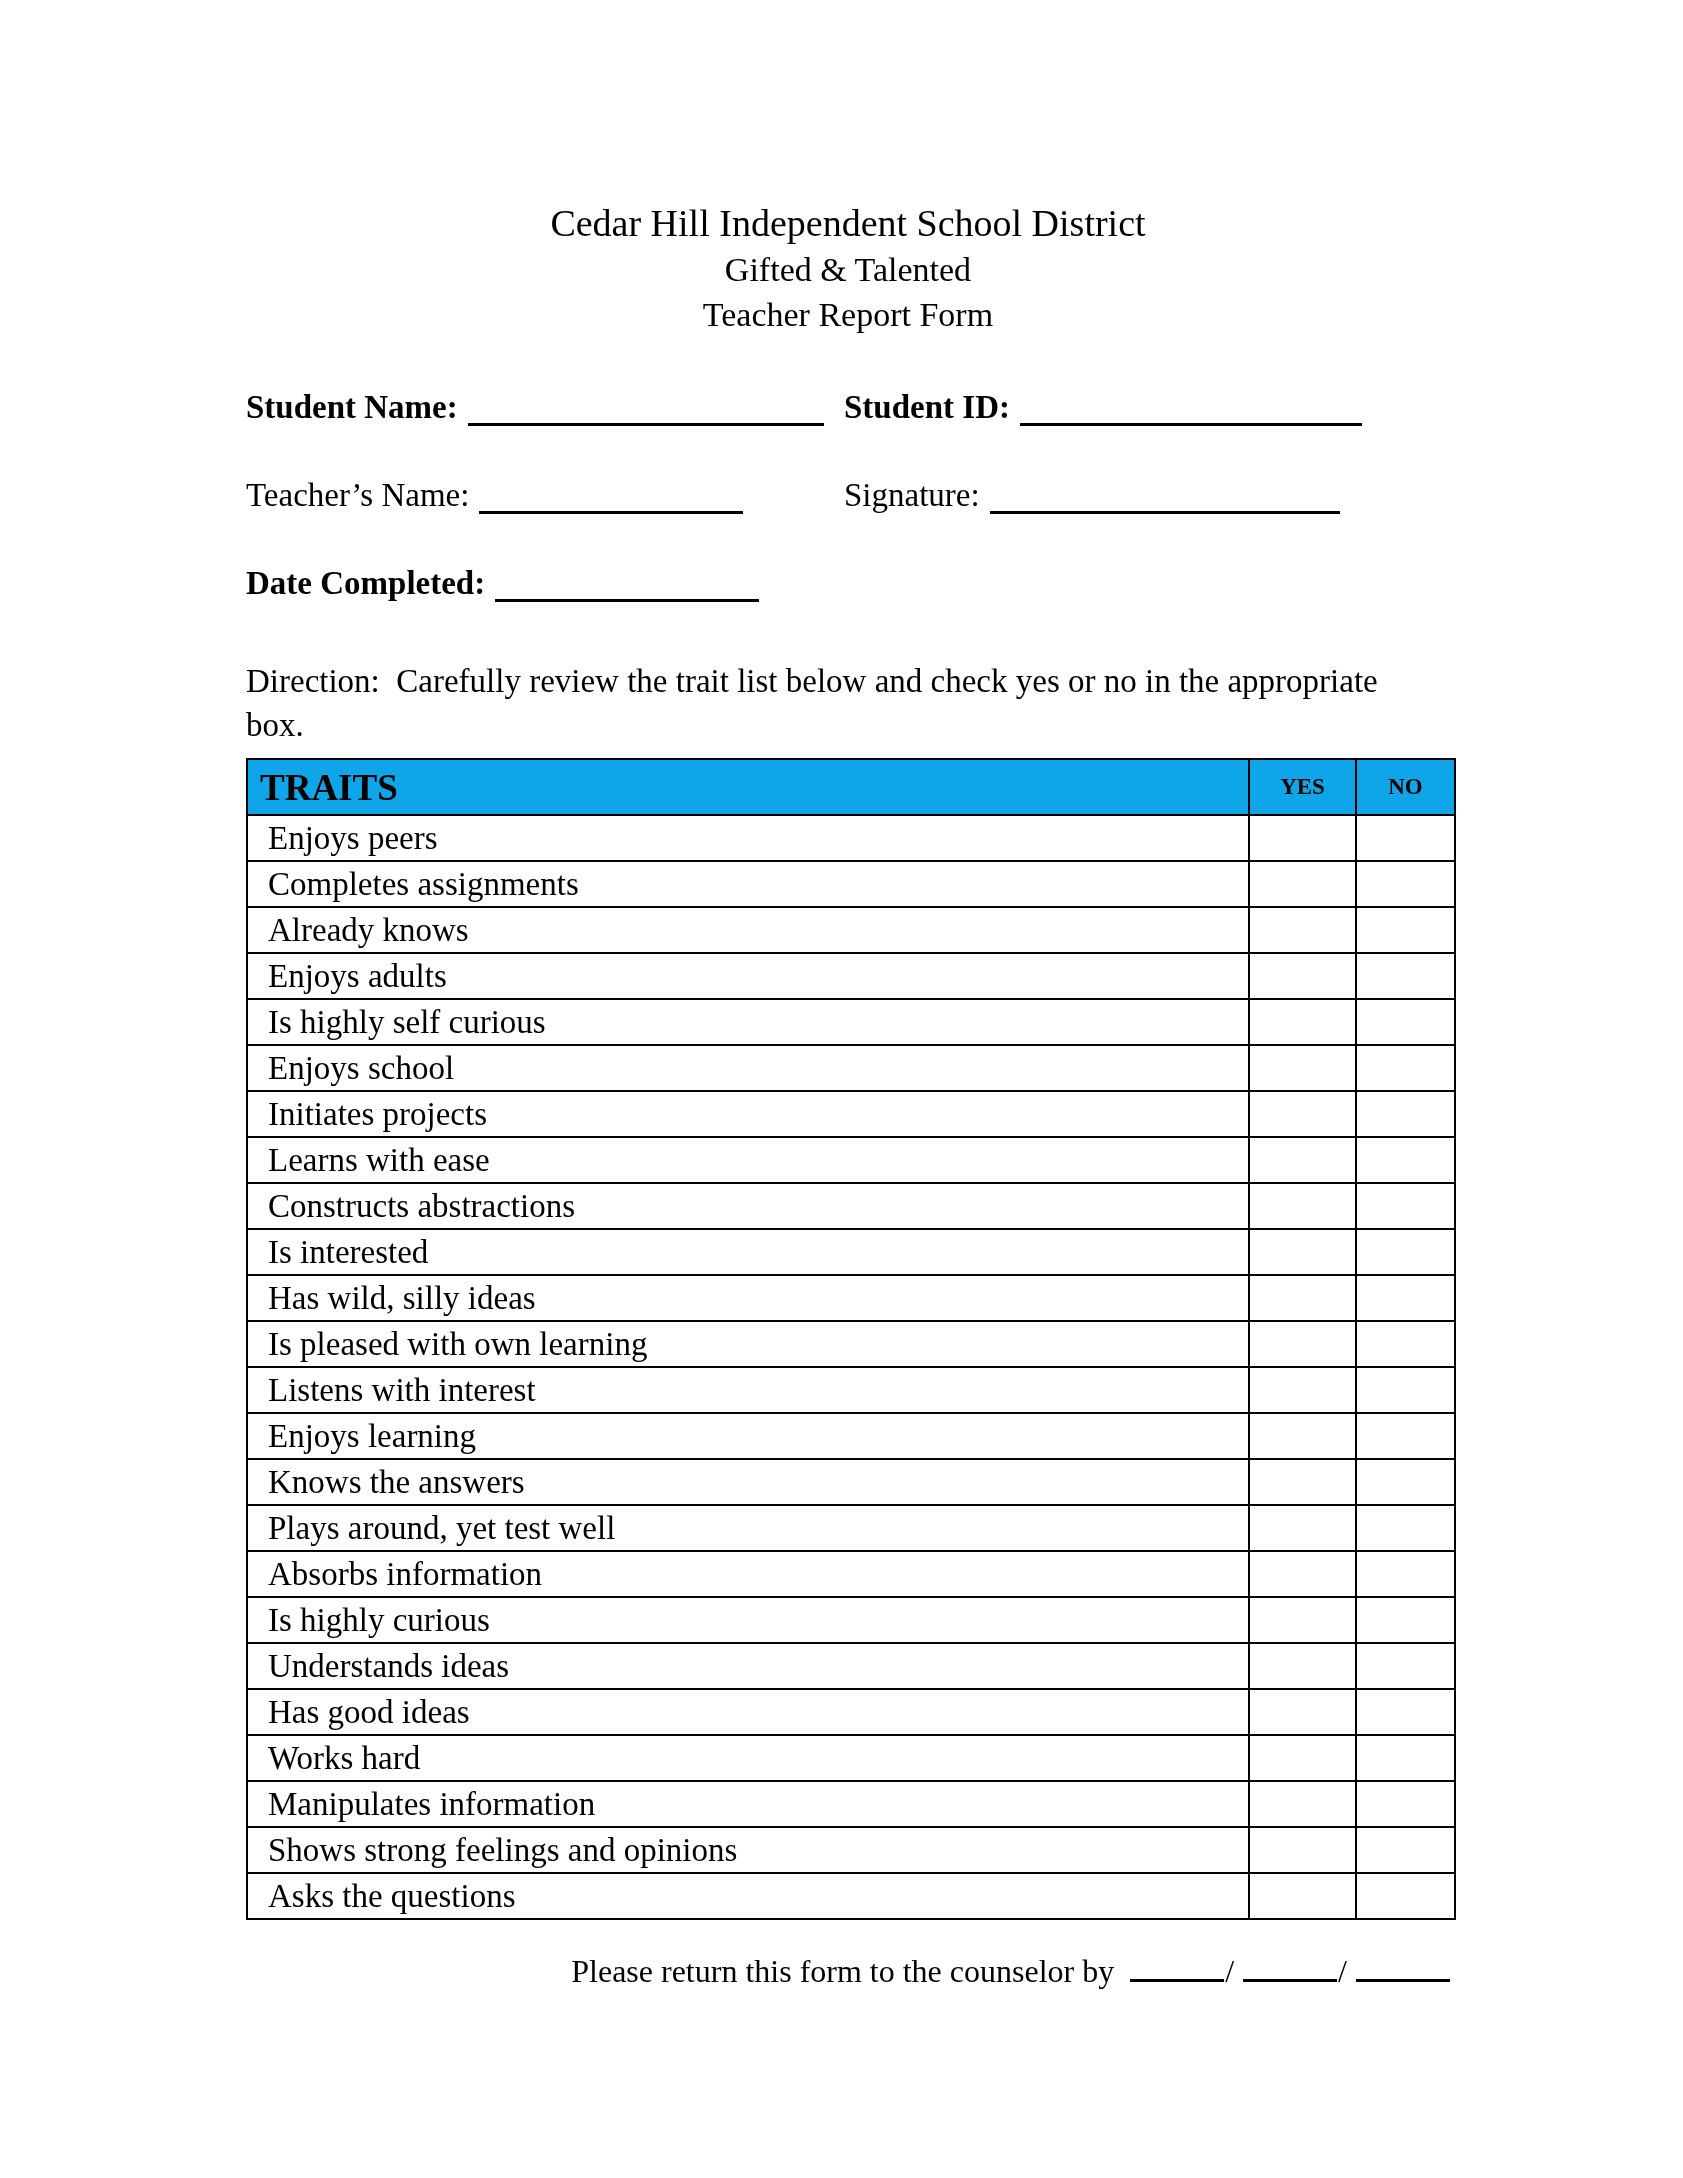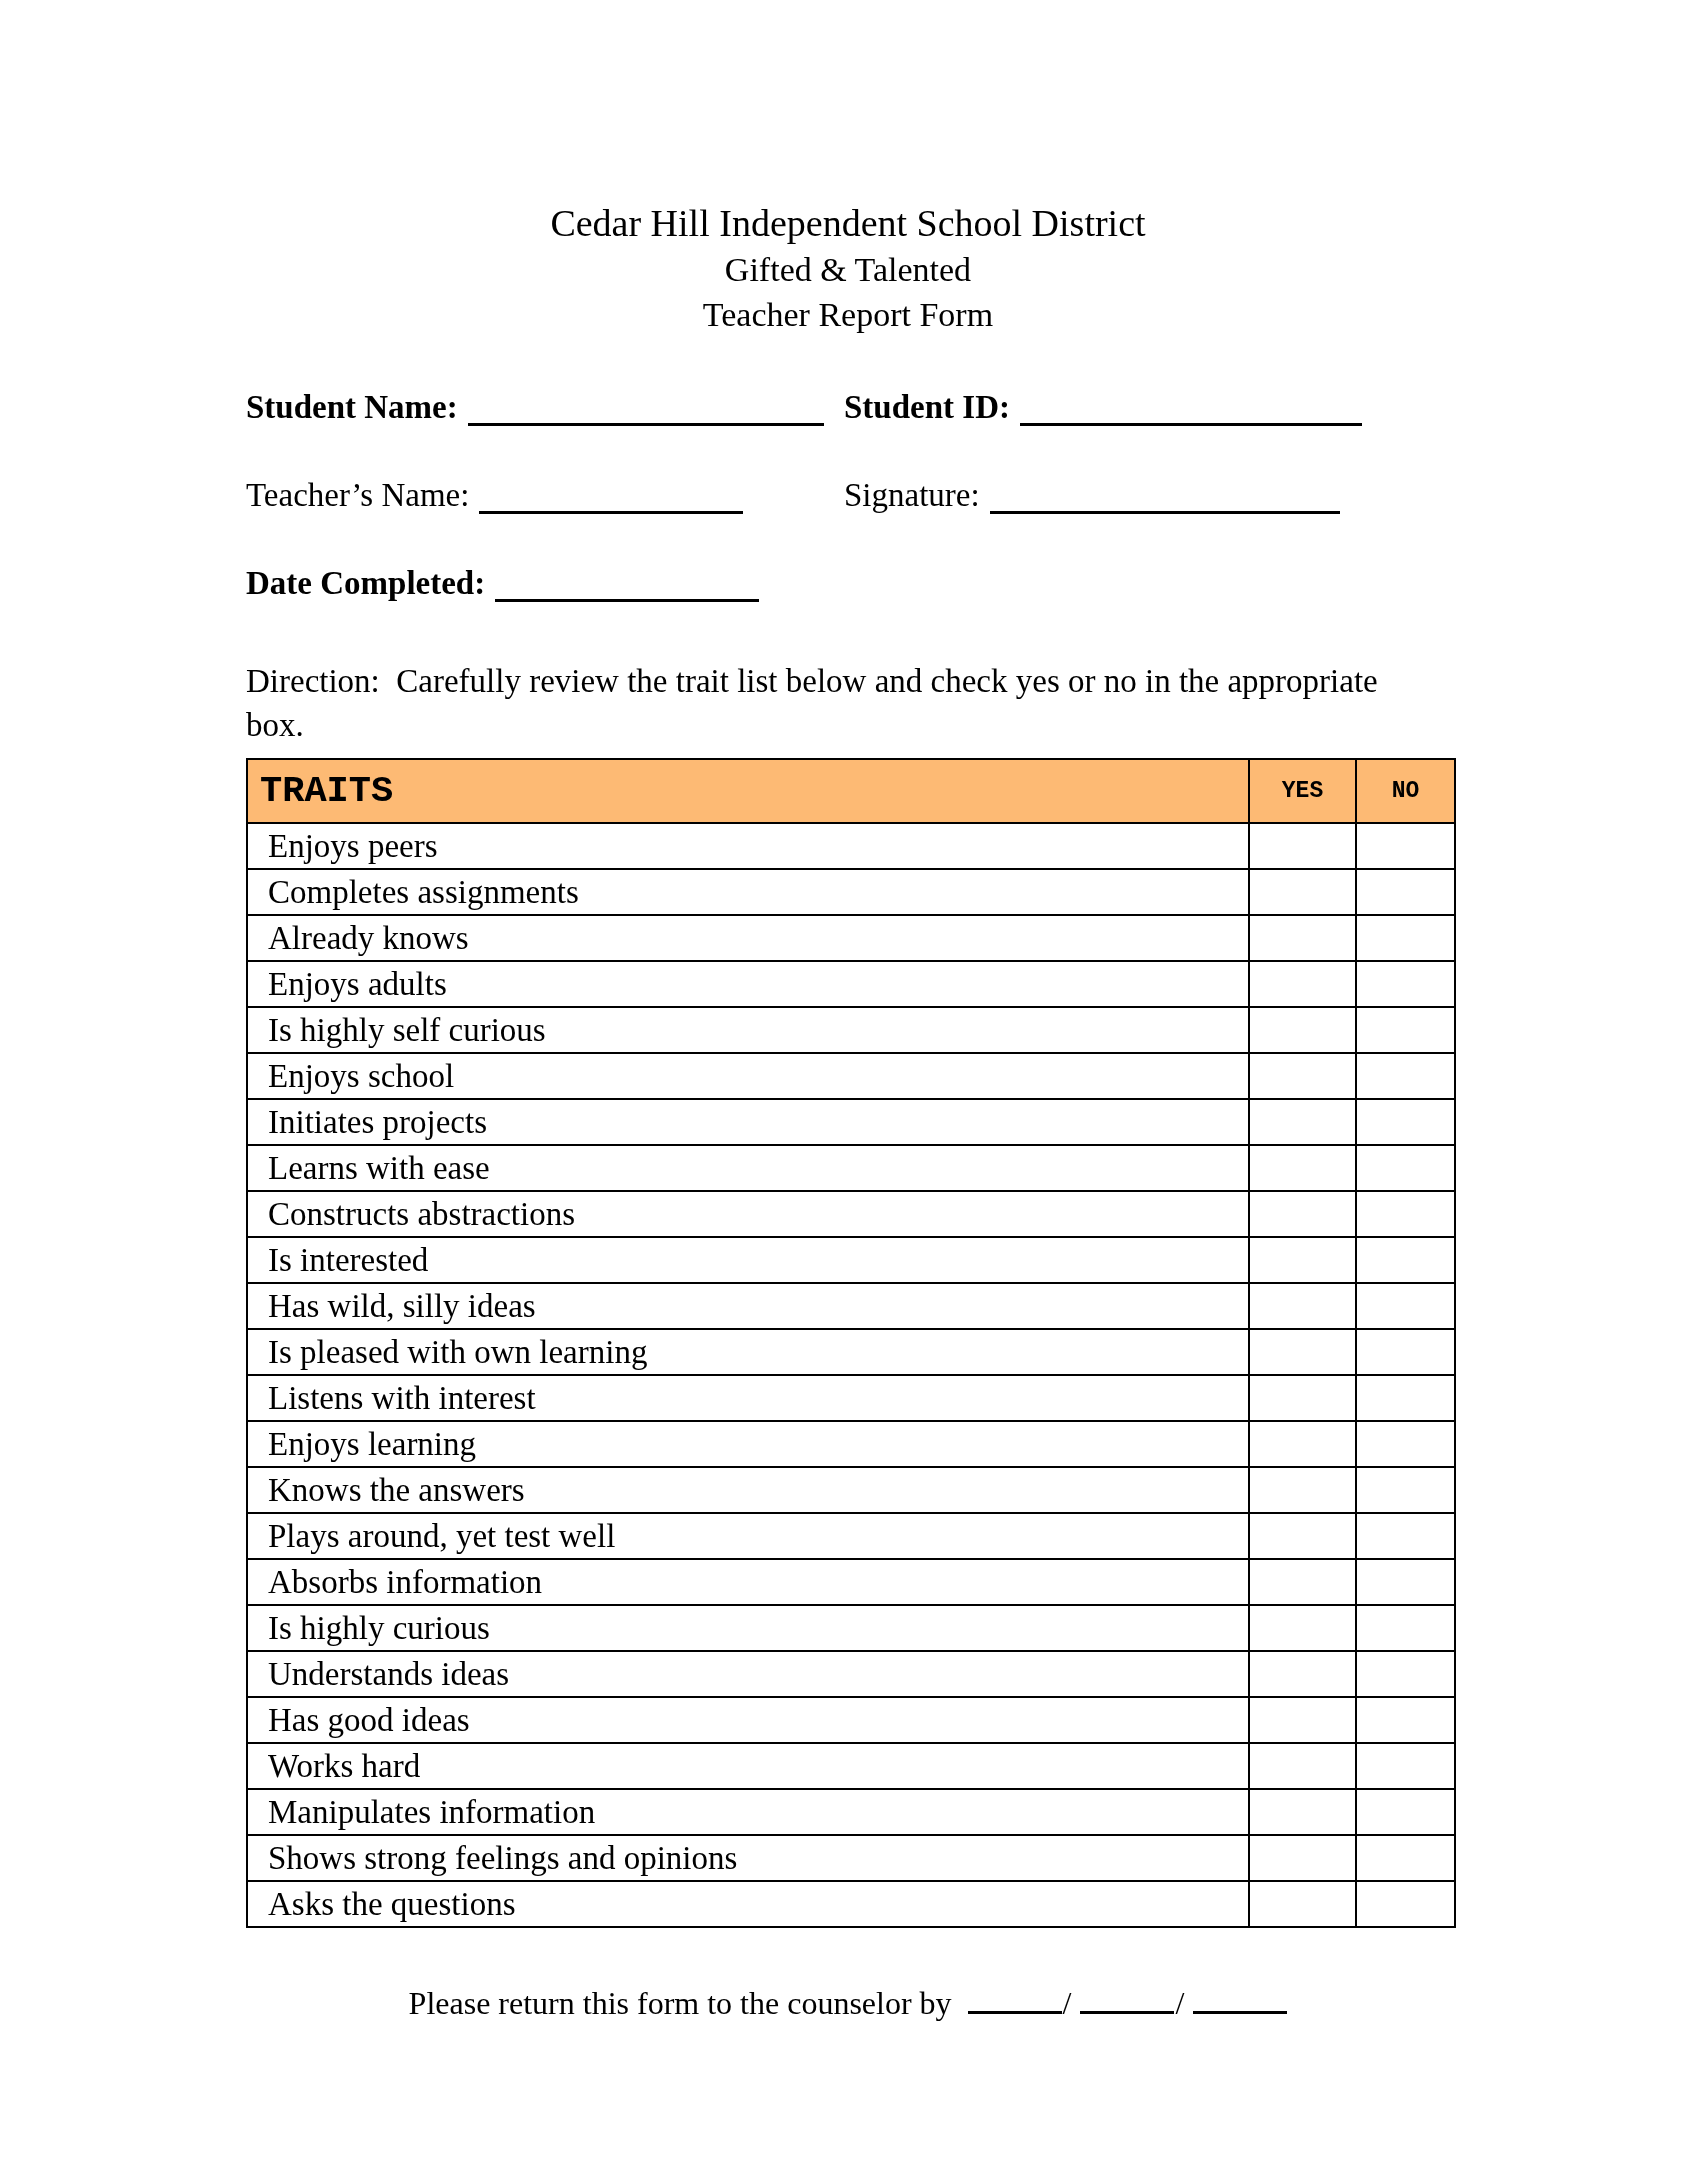--- a/index.html
+++ b/index.html
@@ -57,23 +57,22 @@
   table.traits-table {
     border-collapse: collapse;
     width: 1208px;
     margin-top: 10px;
     table-layout: fixed;
   }
   .traits-table th, .traits-table td {
     border: 2px solid #000000;
   }
   .traits-table thead tr {
-    background: #fdba74;
-    height: 64px;
-    font-family: Liberation Mono, monospace;
+    background: #0ea5e9;
+    height: 56px;
   }
   th.traits-header {
     text-align: left;
     padding: 0 12px;
     font-size: 37px;
     font-weight: bold;
   }
   th.yn-header {
     text-align: center;
     font-size: 23px;
@@ -85,22 +84,22 @@
   col.col-no     { width: 99px; }
   .traits-table tbody tr { height: 46px; }
   td.trait-cell {
     padding: 0 20px;
     vertical-align: middle;
     font-size: 33px;
   }
   td.check-cell { vertical-align: middle; }
 
   .footer-line {
-    margin-top: 50px;
-    text-align: center;
+    margin-top: 26px;
+    text-align: right;
     font-size: 32px;
   }
   .footer-line .blank-line { margin-left: 8px; }
   .footer-slash { display: inline-block; margin: 0 1px; }
 </style>
 </head>
 <body>
 
 <div class="page">
 

